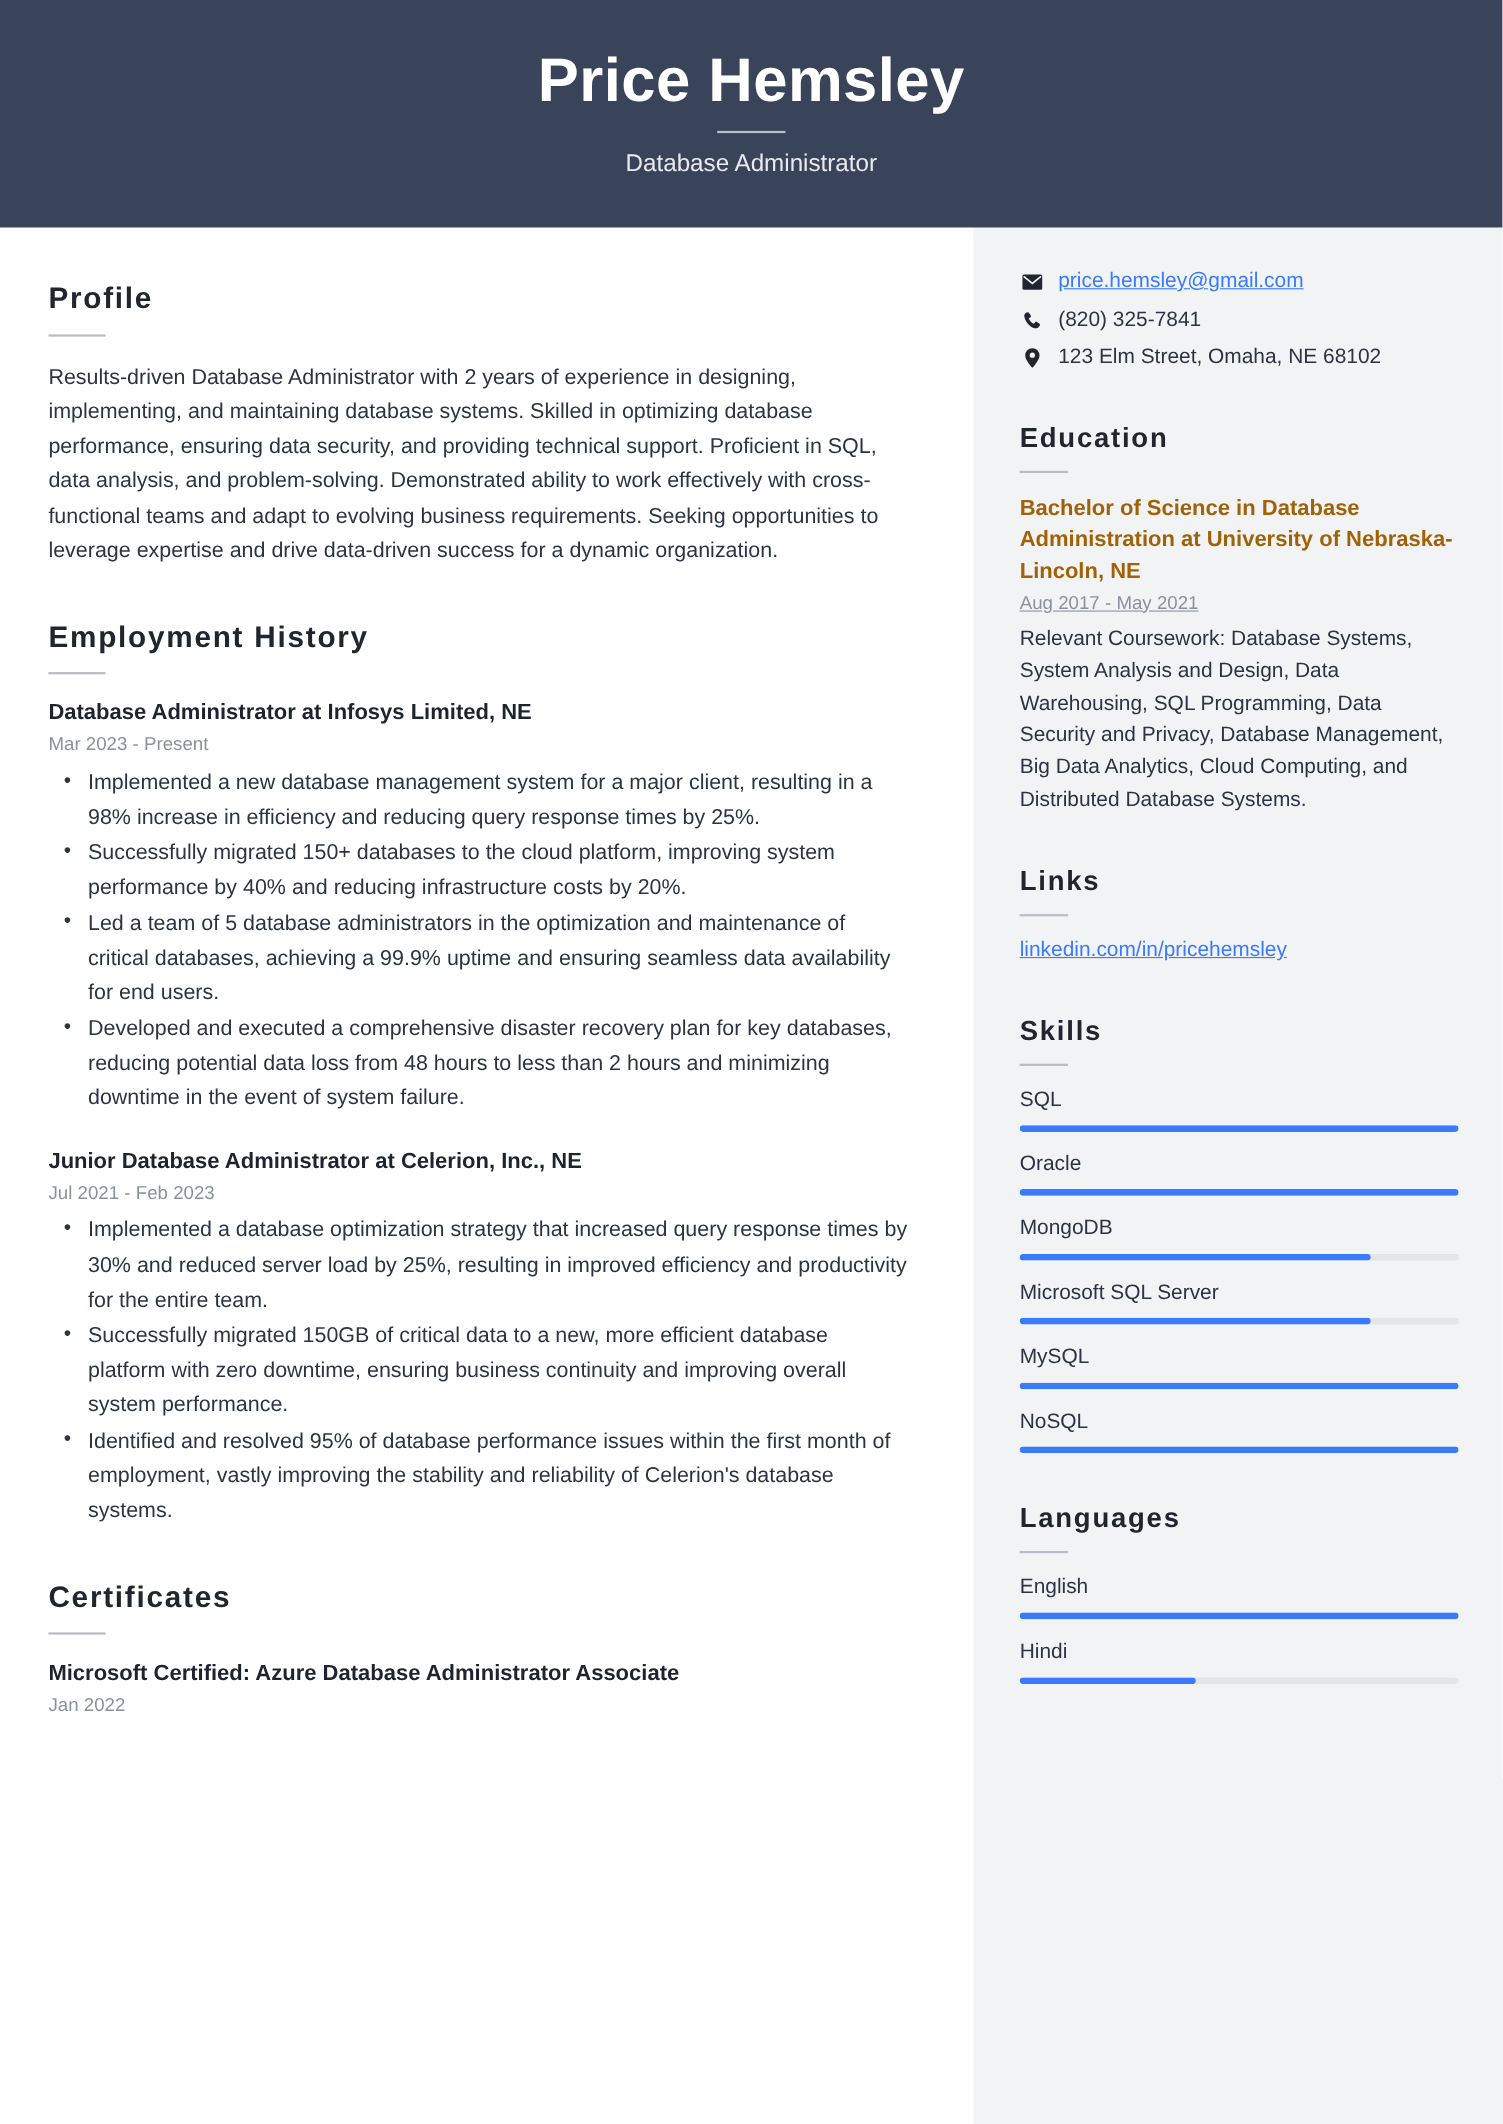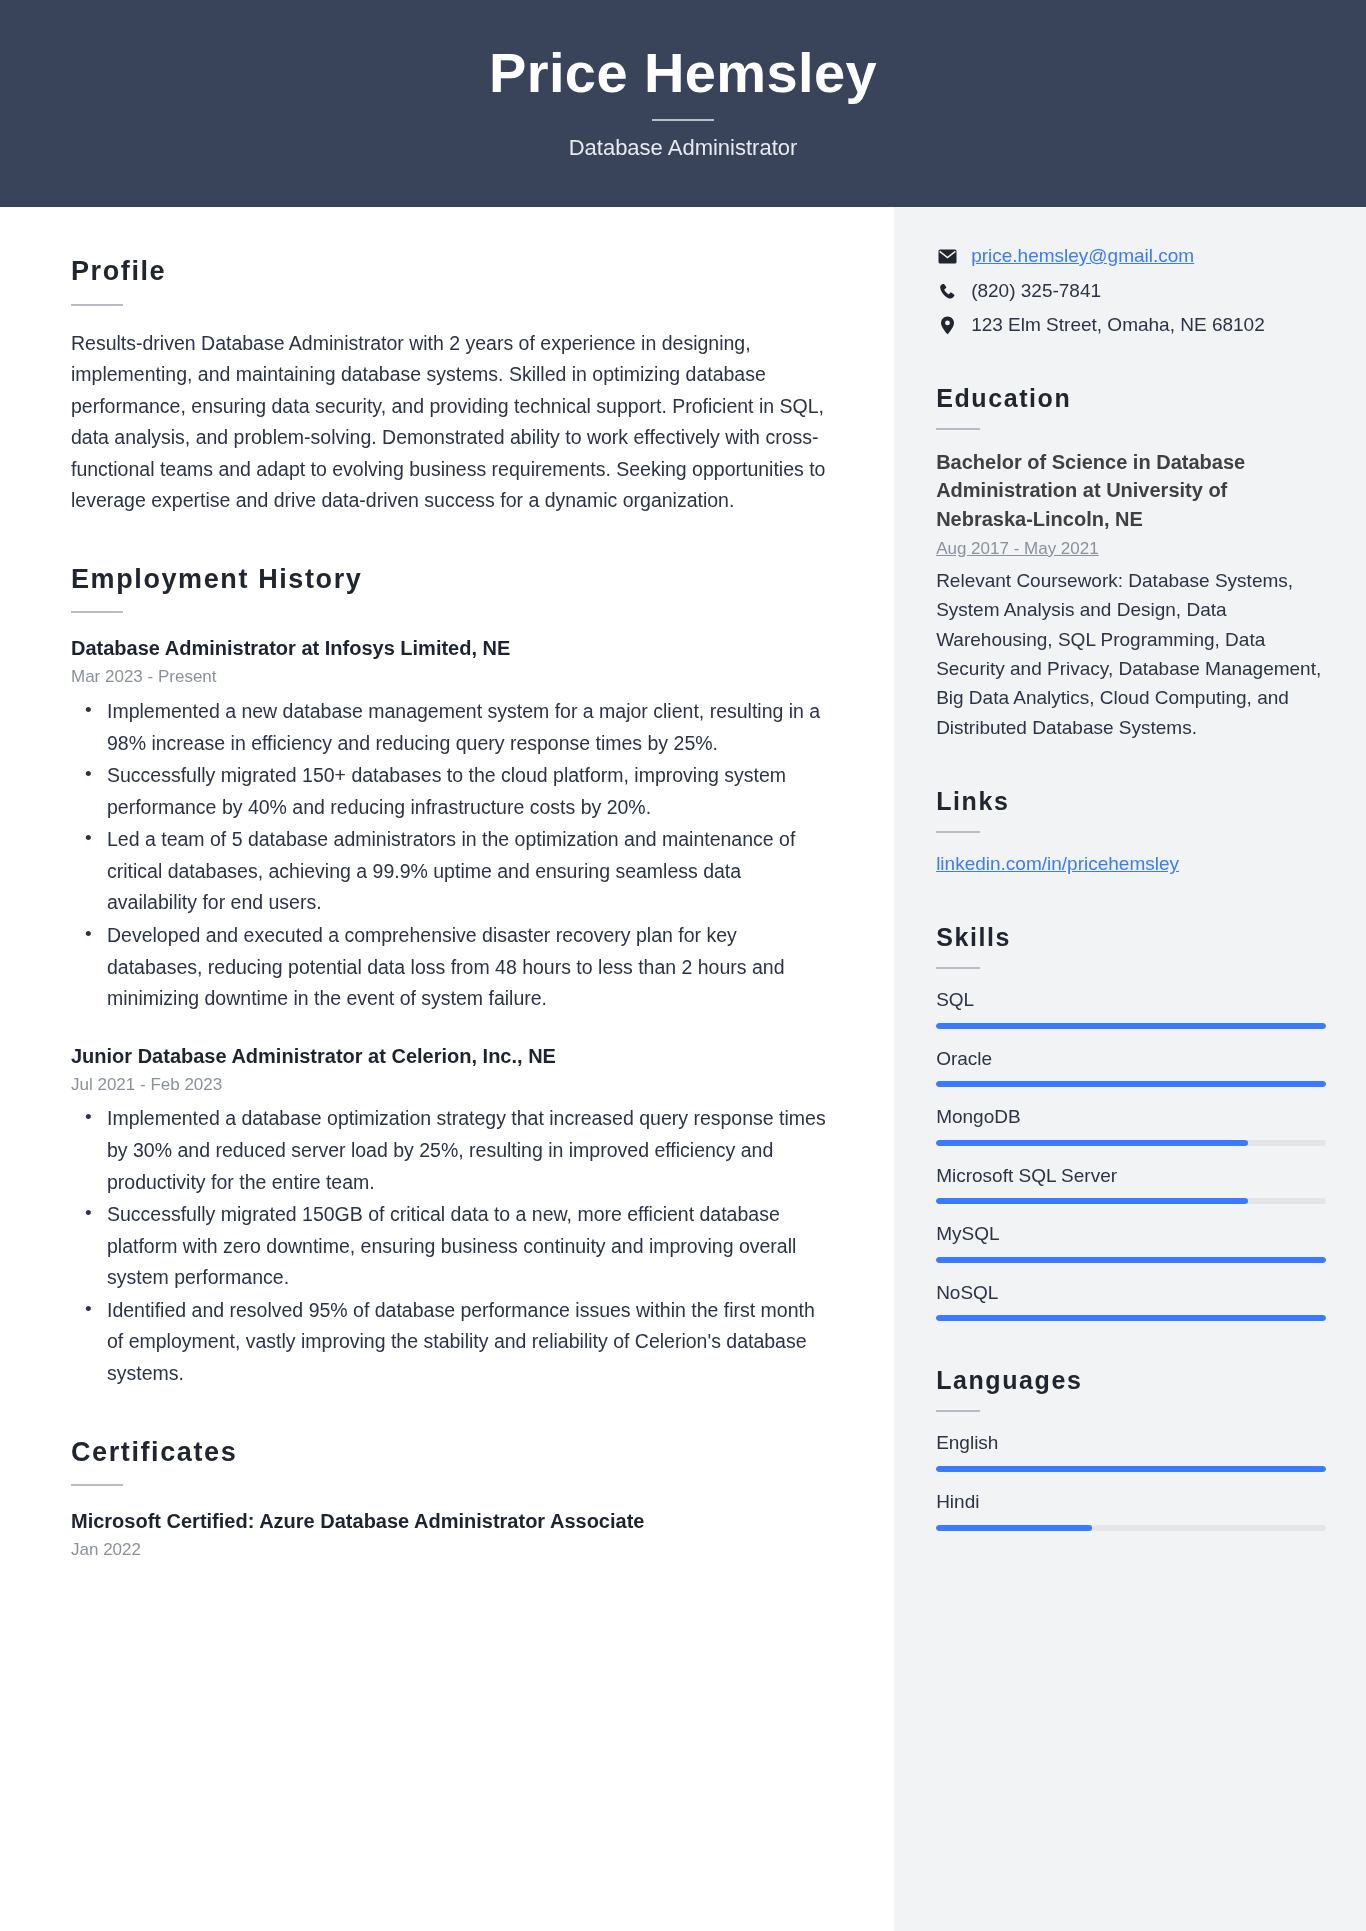--- a/index.html
+++ b/index.html
@@ -46,21 +46,20 @@
     font-weight: 400;
     line-height: 1.2;
     margin: 0;
   }
 
   
   .body {
     display: flex;
     flex: 1 1 auto;
     align-items: stretch;
-    padding-left: 27px;
   }
   .main {
     width: 885px;
     background: #ffffff;
     padding: 48px 60px 40px 44px;
   }
   .sidebar {
     width: 481px;
     background: #f2f3f5;
     padding: 36px 40px 40px 42px;
@@ -187,21 +186,21 @@
   }
   .side-rule {
     width: 44px;
     height: 2px;
     background: #b8bcc4;
     margin: 15px 0 18px 0;
   }
   .edu-degree {
     font-size: 20px;
     font-weight: 700;
-    color: #404040;
+    color: #a16207;
     line-height: 1.42;
     margin: 0;
   }
   .edu-date {
     font-size: 17px;
     color: #8b919c;
     line-height: 1.45;
     margin: 4px 0 4px 0;
     text-decoration: underline;
   }

